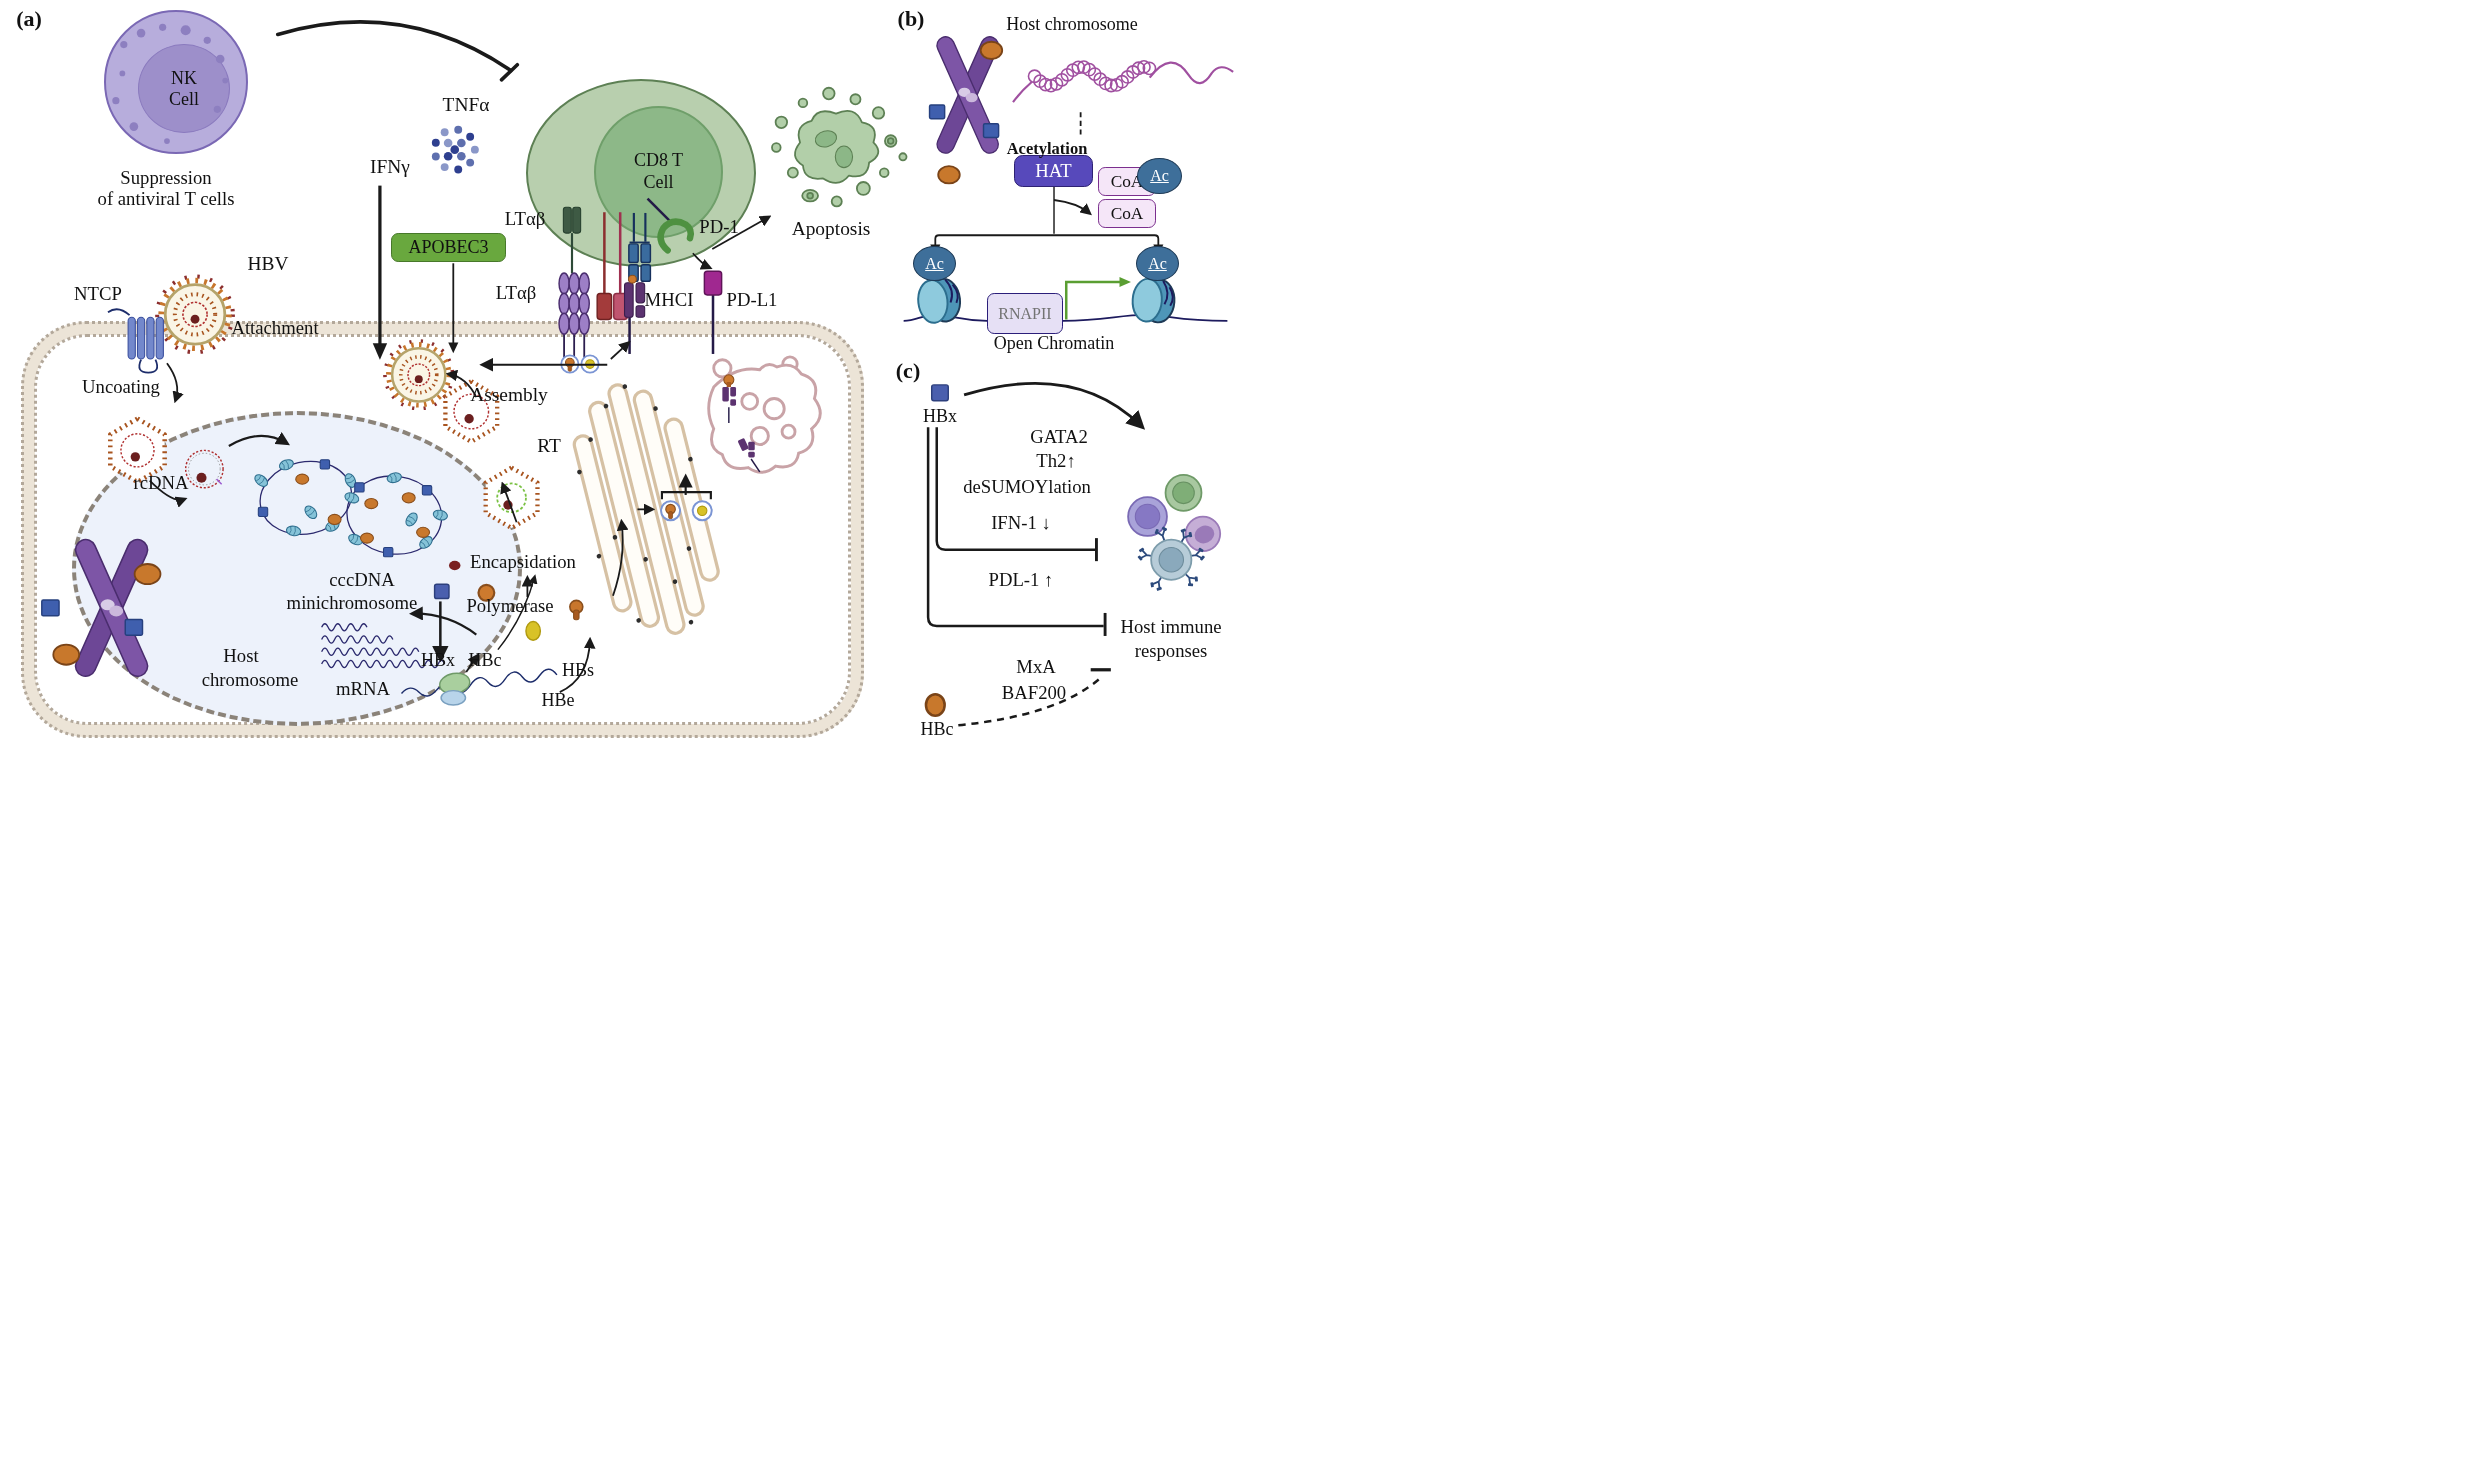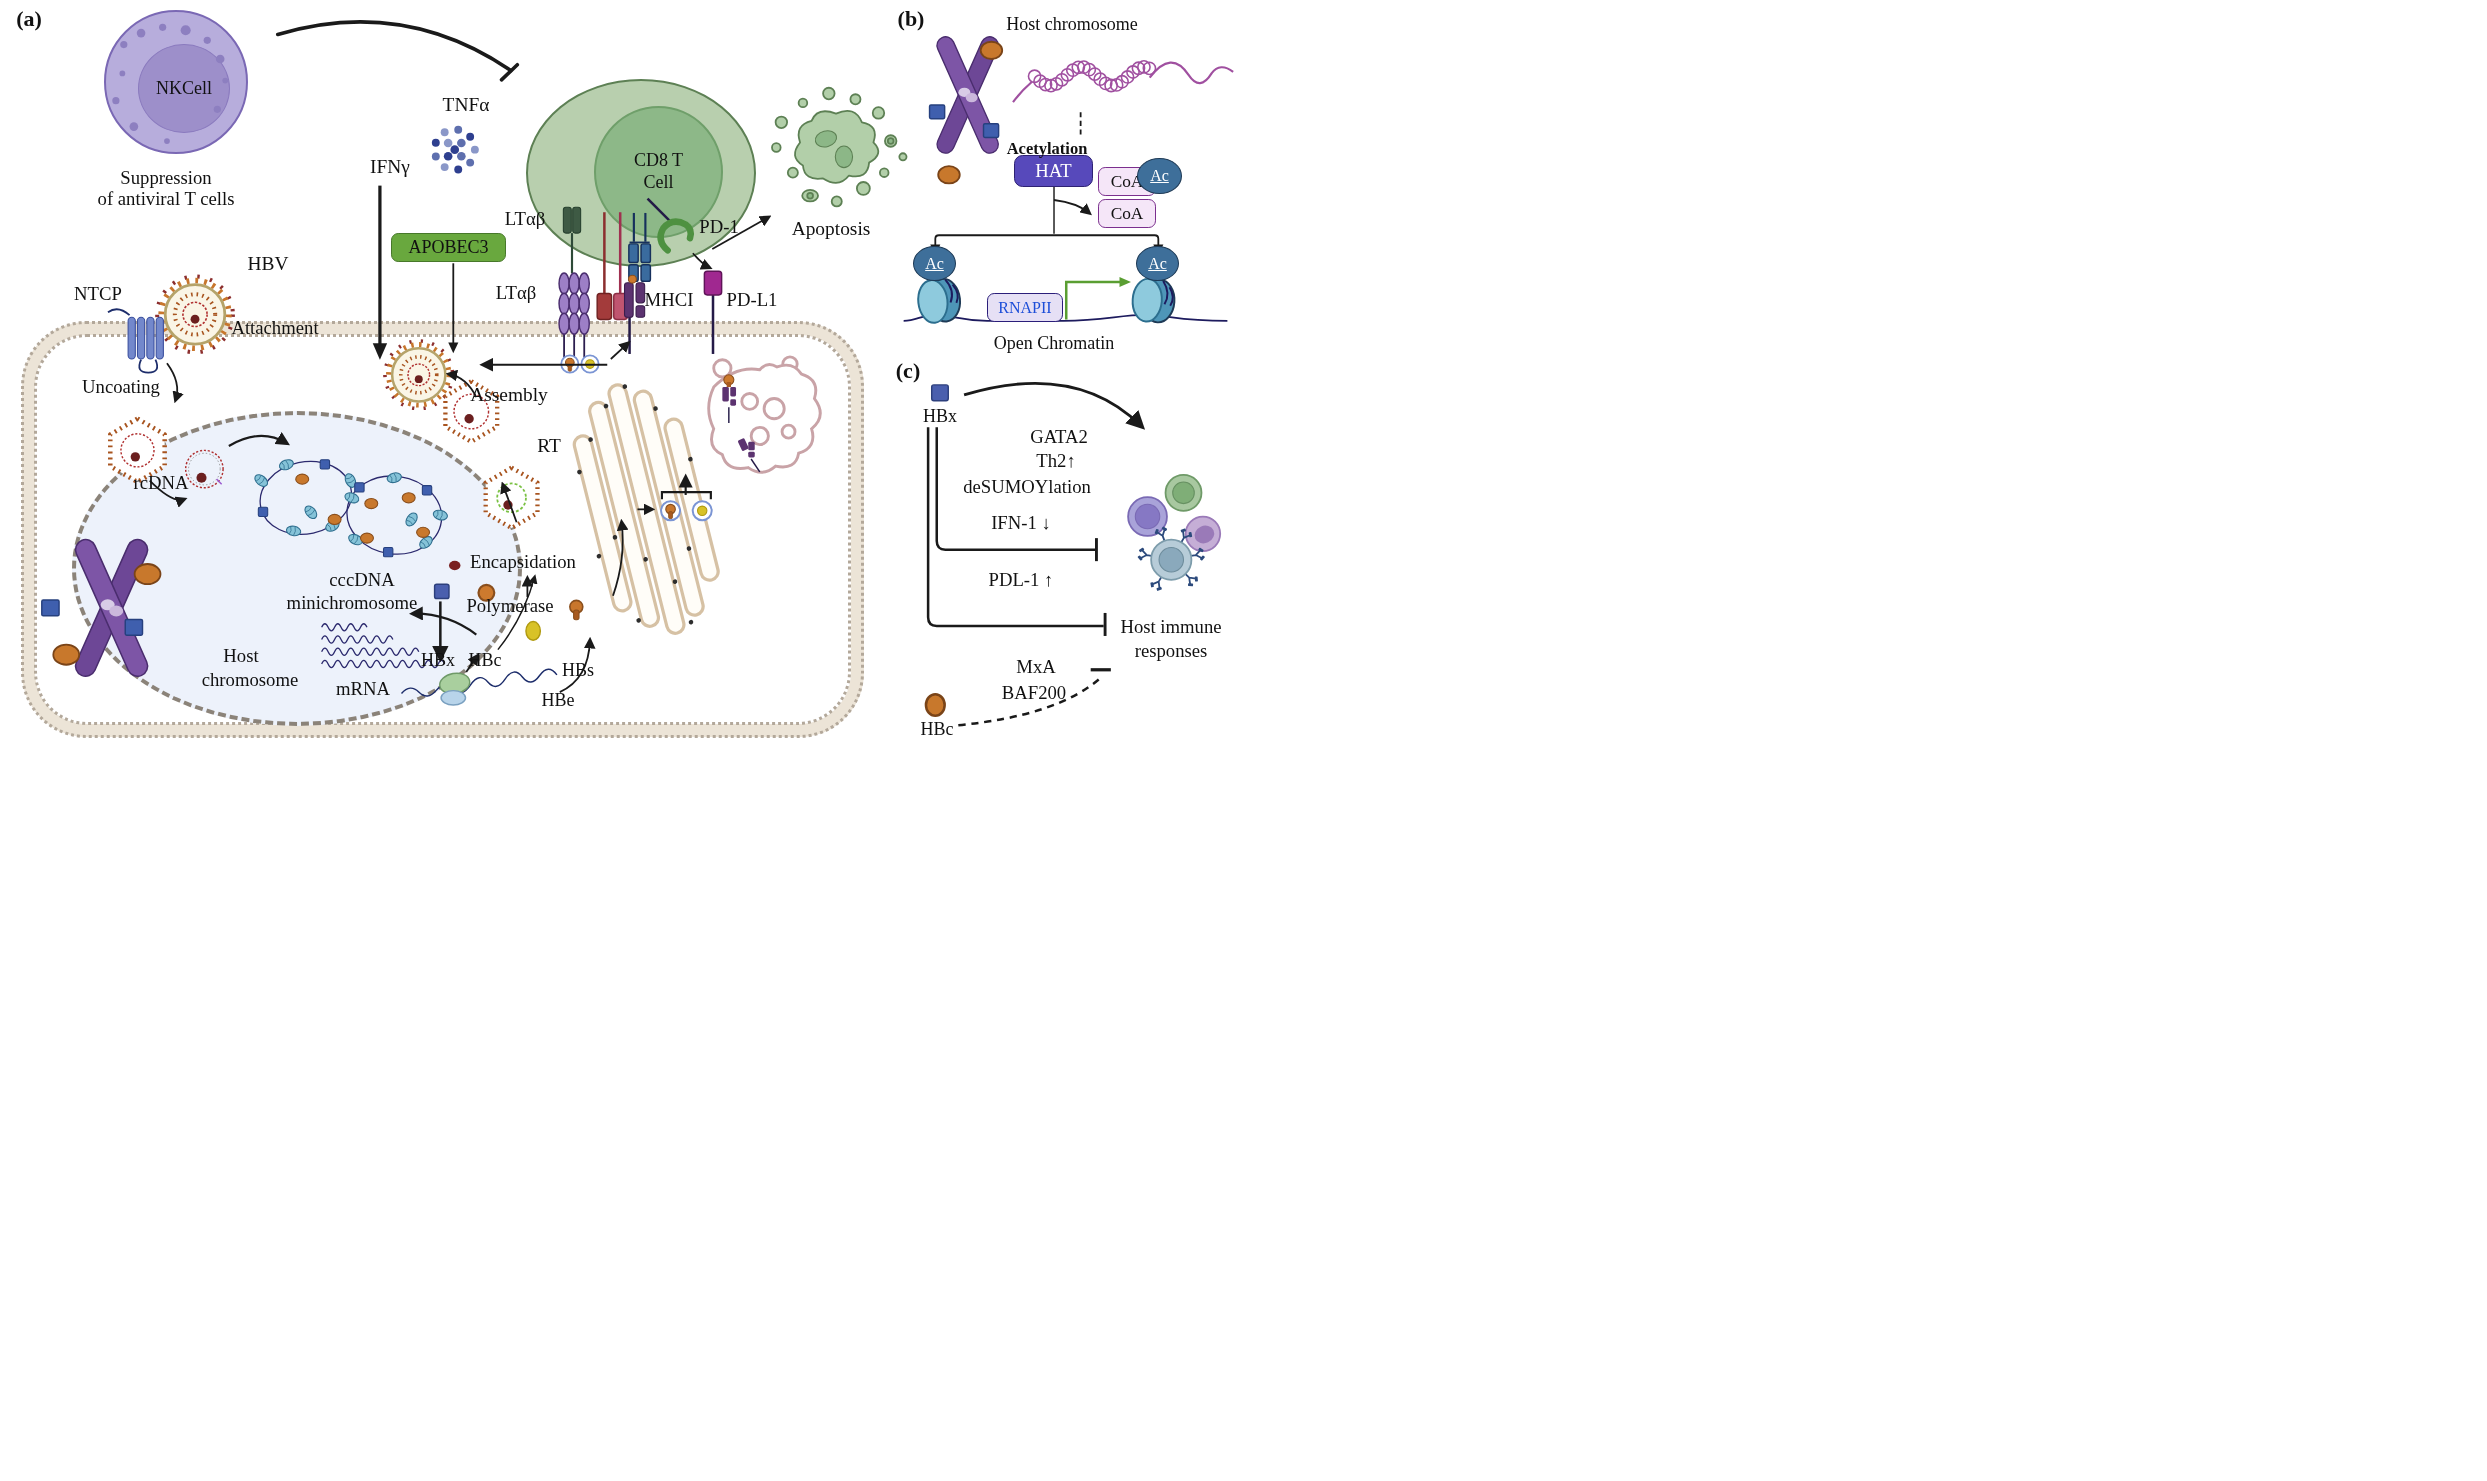--- a/index.html
+++ b/index.html
@@ -8,21 +8,21 @@
   
   .cell-membrane{position:absolute;left:21.6px;top:322px;width:842px;height:415px;
     border:13.7px solid #ece4d7;border-radius:65px;box-sizing:border-box;}
   .cell-membrane:before{content:"";position:absolute;inset:-13.7px;border:3.6px dotted #b3a89a;border-radius:65px;}
   .cell-membrane:after{content:"";position:absolute;inset:-0.7px;border:3.6px dotted #b3a89a;border-radius:53px;}
   .nucleus{position:absolute;left:72px;top:411px;width:450px;height:315px;background:#edf2fb;
     border:4.3px dashed #8b8379;border-radius:50%;box-sizing:border-box;}
   .nk-cell{position:absolute;left:104px;top:10px;width:144px;height:144px;background:#b7addc;
     border:2.2px solid #7a68b4;border-radius:50%;box-sizing:border-box;}
   .nk-inner{position:absolute;left:138px;top:44px;width:92px;height:89px;background:#9d8fca;
-    border:1.8px solid #8a7abe;border-radius:50%;box-sizing:border-box;display:flex;flex-direction:row;
+    border:1.8px solid #8a7abe;border-radius:50%;box-sizing:border-box;display:flex;flex-direction:column;
     align-items:center;justify-content:center;font-size:18px;color:#111;line-height:1.15;}
   .cd8-cell{position:absolute;left:526px;top:79px;width:230px;height:188px;background:#b8cfae;
     border:2.5px solid #5d8054;border-radius:50%;box-sizing:border-box;}
   .cd8-inner{position:absolute;left:594px;top:106px;width:129px;height:132px;background:#8db888;
     border:2.2px solid #6f9f6a;border-radius:50%;box-sizing:border-box;display:flex;flex-direction:column;
     align-items:center;justify-content:center;font-size:18px;color:#111;line-height:1.2;}
   svg.art{position:absolute;left:0;top:0;width:1244px;height:741px;}
   
   .lbl{position:absolute;transform:translate(-50%,-50%);font-size:18px;color:#111;white-space:nowrap;z-index:5;}.f23{font-size:16.5px}.f26{font-size:18.7px}.f27{font-size:19.4px}
   .tag{font-size:22px;font-weight:bold;}
@@ -33,22 +33,22 @@
     border-radius:7.2px;font-size:18px;color:#111;}
   .hat{left:1014px;top:155px;width:79px;height:32px;background:#5749bb;border:1.8px solid #2e2273;
     border-radius:8.6px;font-size:18.7px;color:#fff;}
   .coa{background:#f5e6f8;border:1.8px solid #7b2f8e;border-radius:7.2px;font-size:17.3px;color:#111;
     width:58px;height:29px;}
   .coa1{left:1098px;top:167px;} .coa2{left:1098px;top:199px;}
   .ac{background:#3e6f9a;border:1.8px solid #1e3a56;border-radius:50%;font-size:16px;color:#fff;text-decoration:underline;}
   .ac1{left:1137px;top:158px;width:45px;height:36px;}
   .ac2{left:913px;top:246px;width:43px;height:35px;}
   .ac3{left:1136px;top:246px;width:43px;height:35px;}
-  .rnapii{left:987px;top:293px;width:76px;height:29px;background:#e6e0f5;border:1.8px solid #2b1e7a;
-    border-radius:7.2px;font-size:16px;color:#1d4ed8;}
+  .rnapii{left:987px;top:293px;width:76px;height:41px;background:#e6e0f5;border:1.8px solid #2b1e7a;
+    border-radius:7.2px;font-size:16px;color:#737373;}
 </style>
 </head>
 <body>
 
 <div class="canvas">
 
   <div class="cell-membrane"></div>
   <div class="nucleus"></div>
   <div class="nk-cell"></div>
   <div class="nk-inner">

